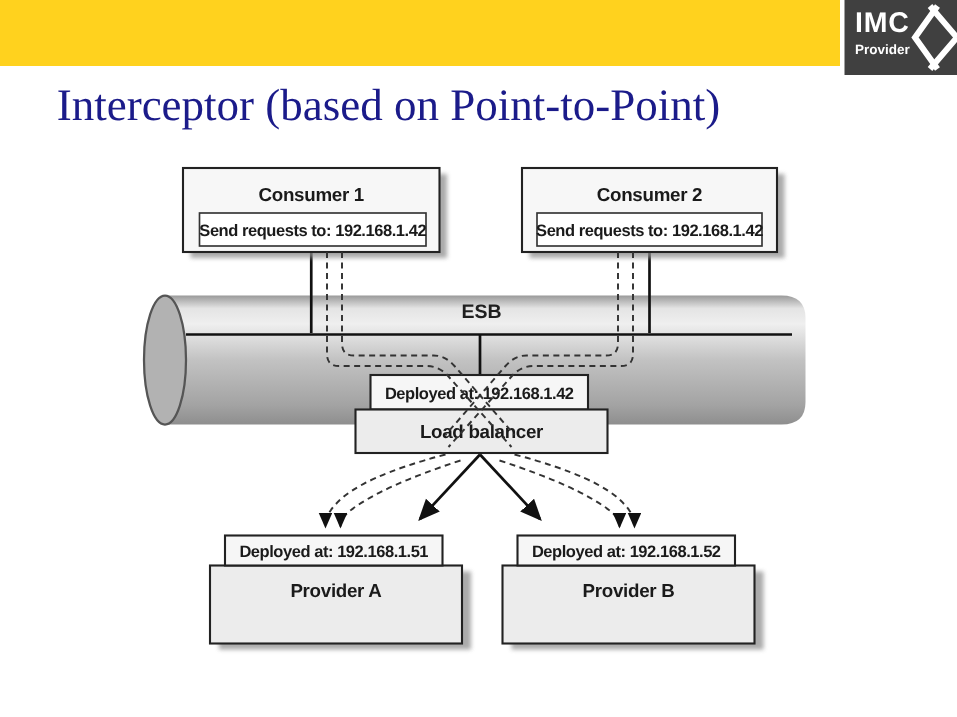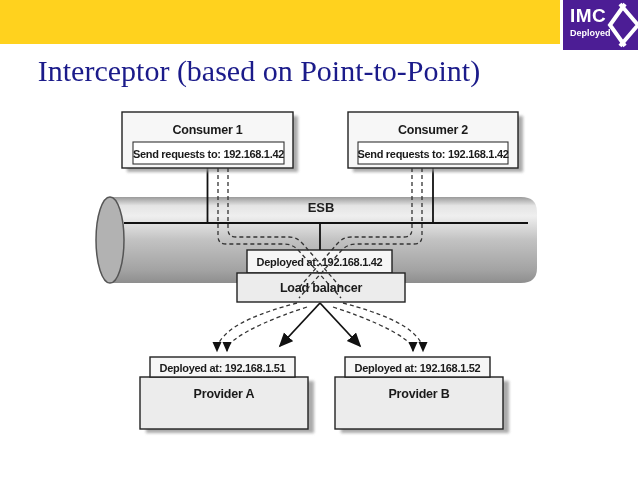--- a/index.html
+++ b/index.html
@@ -1,20 +1,20 @@
 <!DOCTYPE html>
 <html><head>
 <meta charset="utf-8">
 <style>
   html,body{margin:0;padding:0;background:#fff;}
   .slide{position:relative;width:638px;height:478px;background:#ffffff;overflow:hidden;
          font-family:"Liberation Sans",sans-serif;}
   
   .topbar{position:absolute;left:0;top:0;width:560px;height:44px;background:#FFD21E;}
-  .logo-block{position:absolute;left:563px;top:0;width:75px;height:50px;background:#4c1d95;}
+  .logo-block{position:absolute;left:563px;top:0;width:75px;height:50px;background:#404040;}
   .logo-name{position:absolute;left:7px;top:6px;color:#fff;font-weight:bold;
              font-size:19px;letter-spacing:0.5px;line-height:1;}
   .logo-sub{position:absolute;left:7px;top:29px;color:#fff;font-weight:bold;
             font-size:9px;line-height:1;}
   .logo-mark{position:absolute;right:0;top:0;}
   
   .page-title{position:absolute;left:0;top:54px;width:518px;text-align:center;
               color:#1B1B8A;font-family:"Liberation Serif",serif;
               font-size:30px;font-weight:normal;}
   
@@ -28,21 +28,21 @@
   .shadow{fill:#8f8f8f;opacity:0.75;}
 </style>
 </head>
 <body>
 
 <div class="slide">
 
   <div class="topbar"></div>
   <div class="logo-block">
     <span class="logo-name">IMC</span>
-    <span class="logo-sub">Deployed</span>
+    <span class="logo-sub">Provider</span>
     <svg class="logo-mark" width="34" height="50" viewBox="0 0 34 50">
       <polyline points="21,4 6,25 21,46" fill="none" stroke="#ffffff" stroke-width="4"></polyline>
       <polyline points="16,4 34,25 16,46" fill="none" stroke="#ffffff" stroke-width="4"></polyline>
     </svg>
   </div>
 
   <div class="page-title">Interceptor (based on Point-to-Point)</div>
 
   <svg class="diagram" viewBox="0 0 638 478" width="638" height="478">
     <defs>

